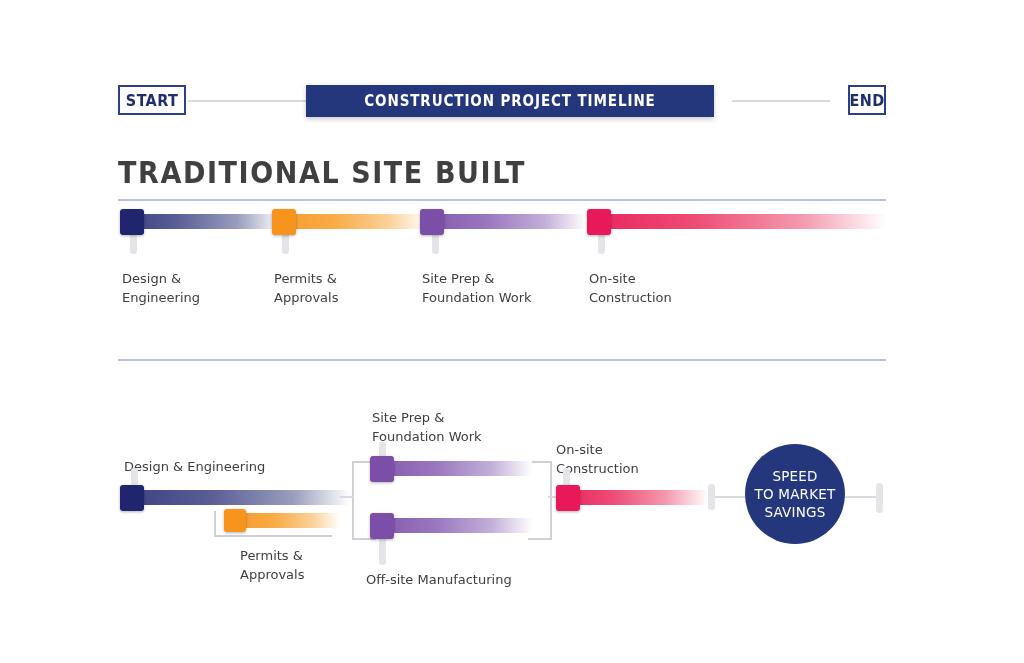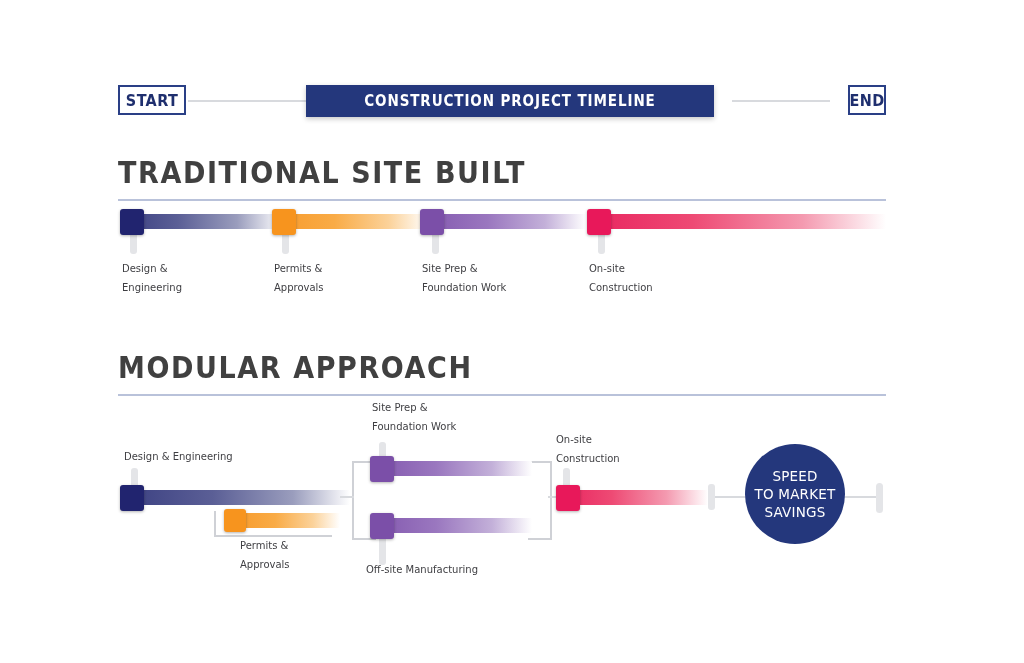--- a/index.html
+++ b/index.html
@@ -67,22 +67,23 @@
   .tick{
     position:absolute;width:7px;height:26px;border-radius:3px;
     background:#e4e5e8;z-index:2;
   }
   .tick-tall{height:32px;}
 
   
   .plabel{
     position:absolute;
     font-family:"DejaVu Sans", sans-serif;
-    font-size:10px;line-height:19px;color:#3e3e42;
+    font-size:13px;line-height:19px;color:#3e3e42;
     white-space:pre-line;
+    margin-top:10px;
   }
 
   
   .brk{position:absolute;border:2px solid #cfd1d6;}
   .brk-left{border-right:none;}
   .brk-right{border-left:none;}
 
   
   .conn{position:absolute;height:2px;background:#d8dade;}
 
@@ -144,21 +145,20 @@
 Foundation Work</div>
 
     <div class="bar" style="left:588px;top:214px;width:298px;background:linear-gradient(90deg,#e8245f 0%,#ee4a74 35%,#f49ab0 72%,#ffffff 100%);"></div>
     <div class="tick" style="left:598px;top:228px;"></div>
     <div class="marker" style="left:587px;top:209px;background:#e8185a;"></div>
     <div class="plabel" style="left:589px;top:259px;">On-site
 Construction</div>
   </div>
 
   <div class="sec-head" id="sec-mod">
-    <div class="sh-text">MODULAR APPROACH</div>
     <div class="sh-rule"></div>
   </div>
 
   <div>
 
     <div class="plabel" style="left:124px;top:447px;">Design &amp; Engineering</div>
     <div class="tick tick-tall" style="left:131px;top:468px;"></div>
     <div class="bar" style="left:122px;top:490px;width:228px;background:linear-gradient(90deg,#3a3f81 0%,#5b5f96 40%,#9a9dbd 75%,#ffffff 100%);"></div>
     <div class="marker" style="left:120px;top:485px;background:#21246f;"></div>
 

